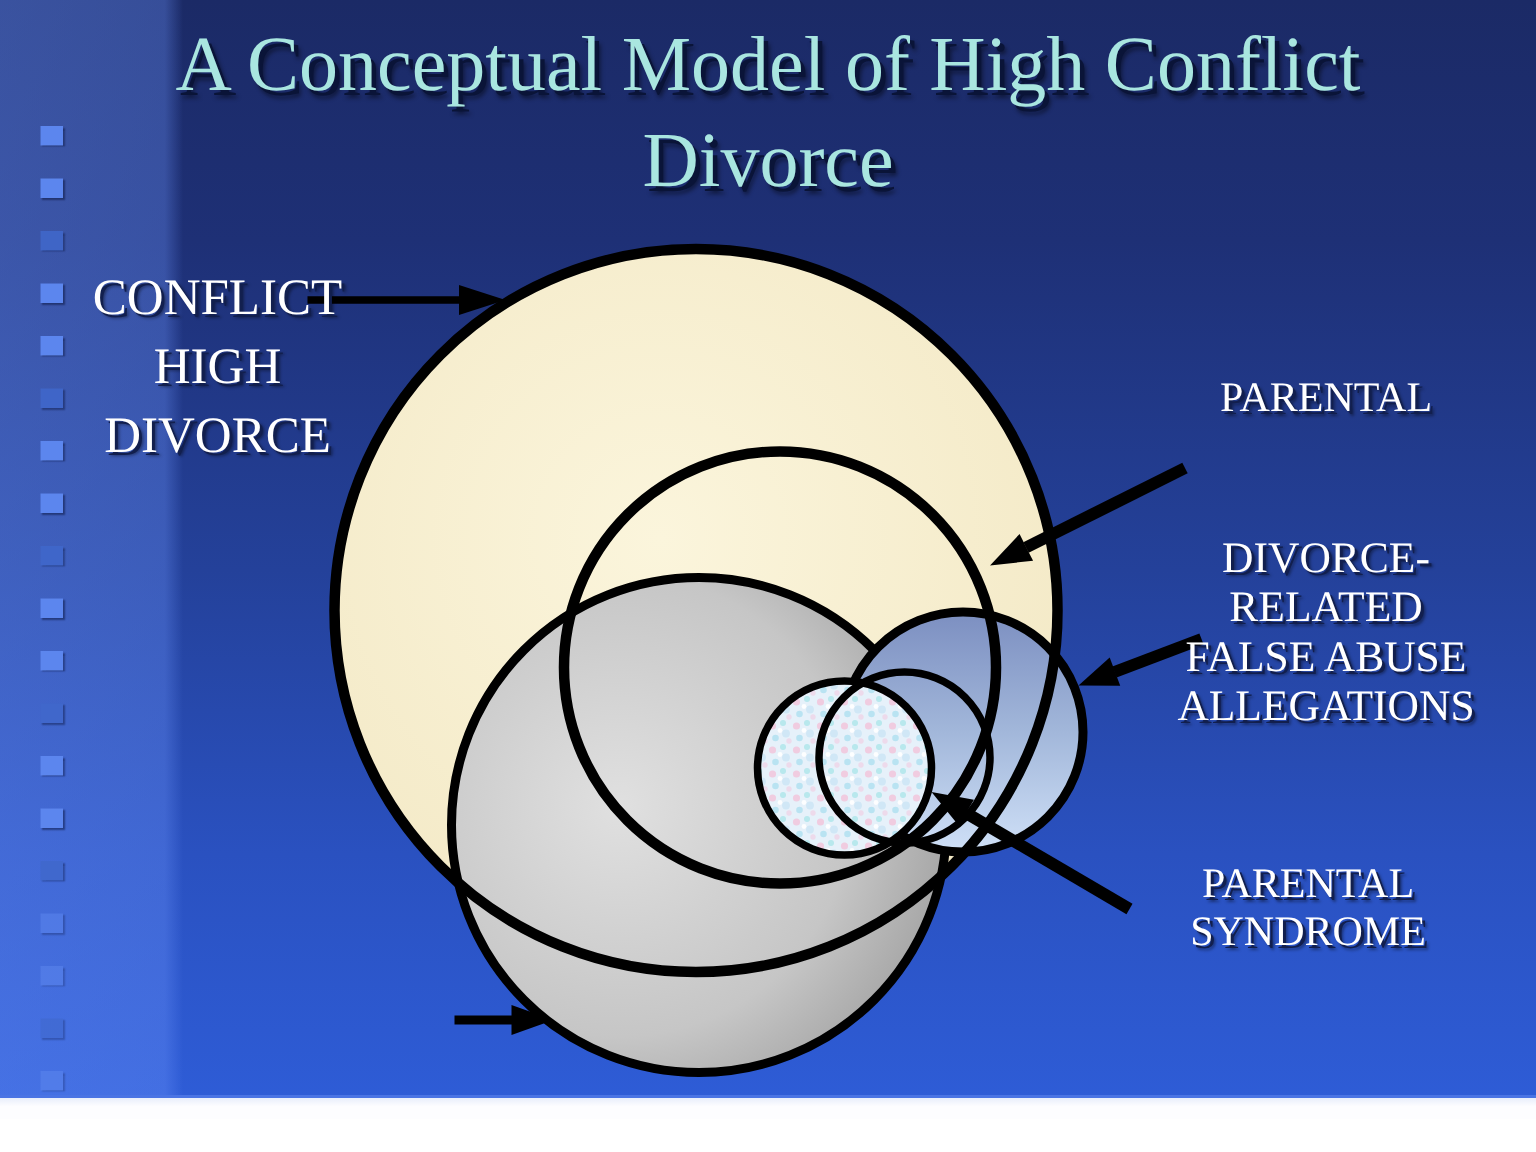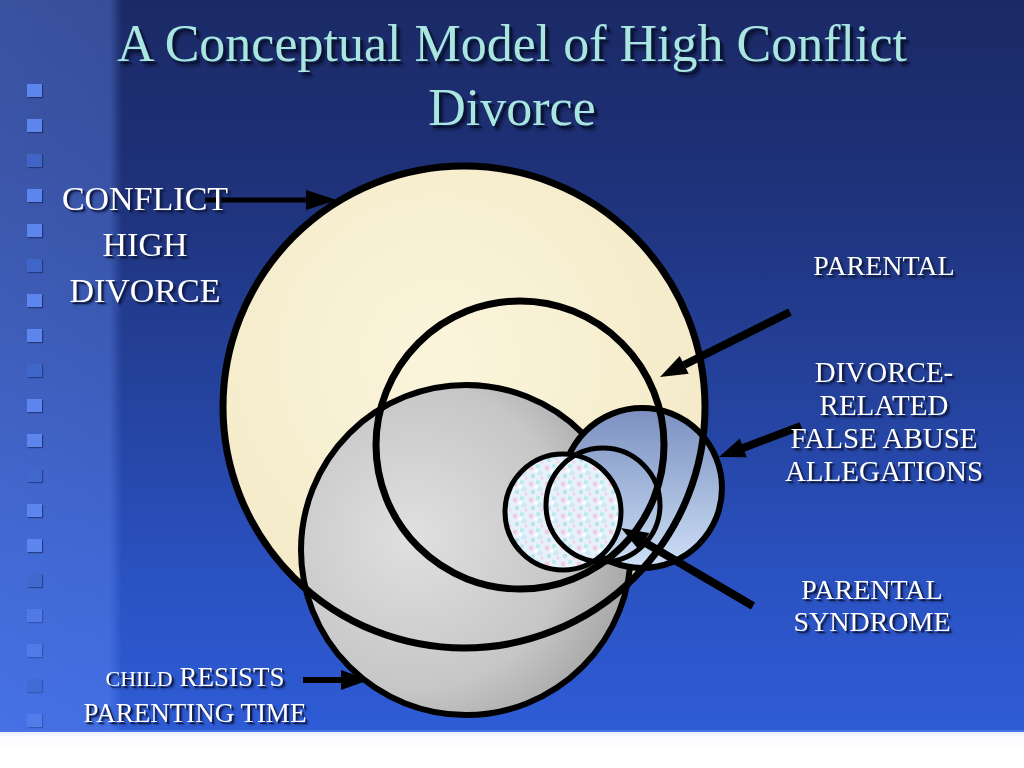--- a/index.html
+++ b/index.html
@@ -187,20 +187,16 @@
     <div>RELATED</div>
     <div>FALSE ABUSE</div>
     <div>ALLEGATIONS</div>
   </div>
 
   <div class="label label-pas">
     <div>PARENTAL</div>
     <div>SYNDROME</div>
   </div>
 
-  <div class="label label-cr">
-    <div><span class="small-word">CHILD</span><span> RESISTS</span></div>
-    <div>PARENTING TIME</div>
-  </div>
 
 </div>
 
 <div class="footer-strip"></div>
 
 </body></html>

